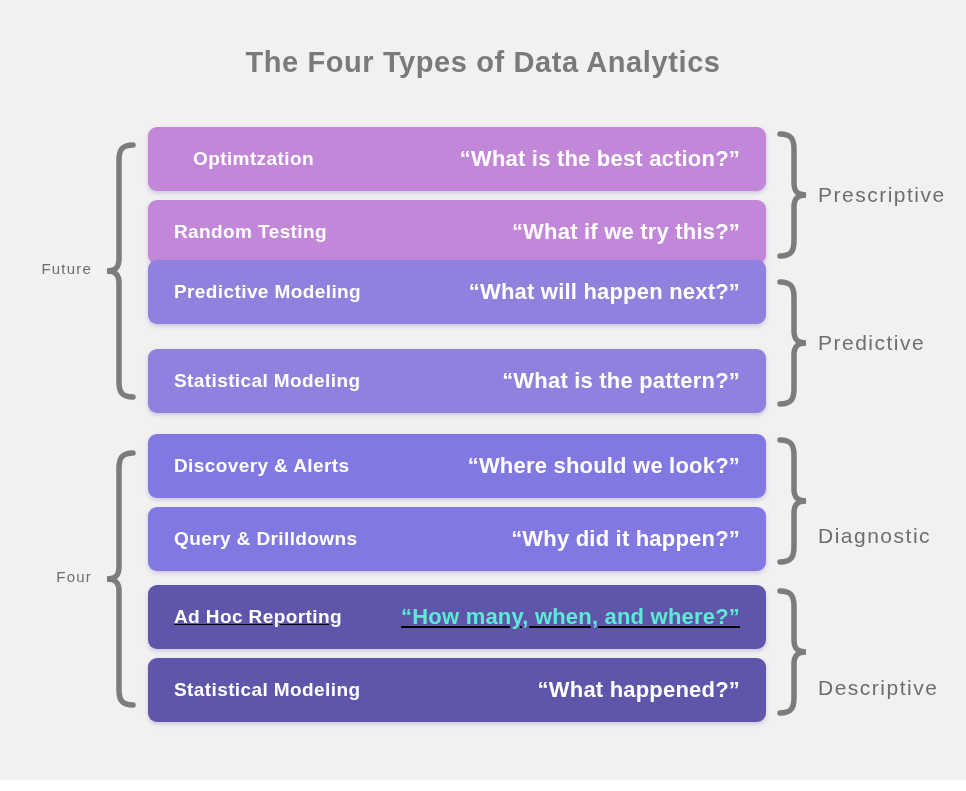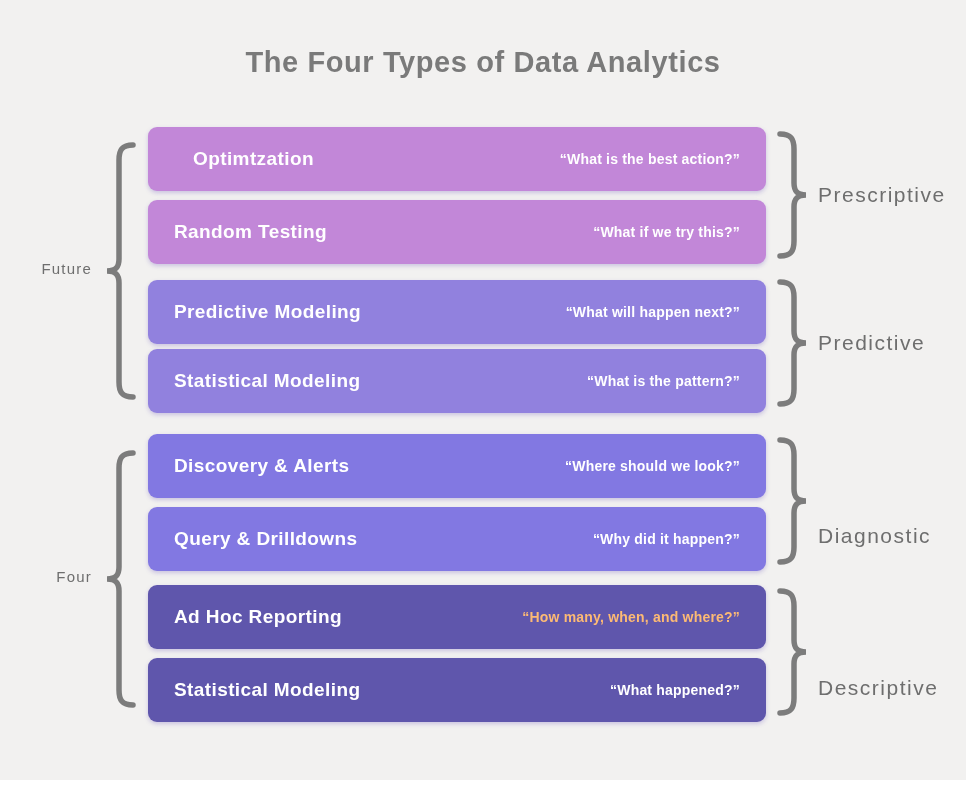--- a/index.html
+++ b/index.html
@@ -15,22 +15,22 @@
     font-size:29px;font-weight:700;letter-spacing:0.6px;
   }
   .bar{
     position:absolute;left:148px;width:618px;height:64px;
     border-radius:9px;
     display:flex;align-items:center;justify-content:space-between;
     padding:0 26px;box-sizing:border-box;
     box-shadow:0 2px 4px rgba(110,90,190,0.30);
   }
   .bar-label{font-size:19px;font-weight:700;letter-spacing:0.4px;}
-  .bar-question{font-size:14px;font-weight:700;letter-spacing:0.2px;}
-  .r1{top:127px}.r2{top:200px}.r3{top:280px}.r4{top:349px}
+  .bar-question{font-size:22px;font-weight:700;letter-spacing:0.2px;}
+  .r1{top:127px}.r2{top:200px}.r3{top:260px}.r4{top:349px}
   .r5{top:434px}.r6{top:507px}.r7{top:585px}.r8{top:658px}
   .brace{position:absolute;}
   .brace path{fill:none;stroke-width:5.5;stroke-linecap:round;}
   .brace-right{left:776px;}
   .brace-left{left:103px;}
   .b-prescriptive{top:131px}.b-predictive{top:279px}
   .b-diagnostic{top:437px}.b-descriptive{top:588px}
   .b-future{top:142px}.b-past{top:450px}
   .cat-label{
     position:absolute;left:818px;height:24px;line-height:24px;
@@ -71,23 +71,23 @@
 
   <div class="bar r6" style="background-color: rgb(130, 120, 226);">
     <span class="bar-label" style="color: rgb(255, 255, 255);">Query &amp; Drilldowns</span>
     <span class="bar-question" style="color: rgb(255, 255, 255);">“Why did it happen?”</span>
   </div>
   <div class="bar r5" style="background-color: rgb(130, 120, 226);">
     <span class="bar-label" style="color: rgb(255, 255, 255);">Discovery &amp; Alerts</span>
     <span class="bar-question" style="color: rgb(255, 255, 255);">“Where should we look?”</span>
   </div>
 
-  <div class="bar r7" style="background-color: rgb(95, 86, 172);">
+  <div class="bar r7" style="background-color: rgb(95, 86, 172); text-decoration: underline;">
     <span class="bar-label" style="color: rgb(255, 255, 255);">Ad Hoc Reporting</span>
-    <span class="bar-question" style="color: #fdba74; margin-left: 21px;">“How many, when, and where?”</span>
+    <span class="bar-question" style="color: #5eead4; margin-left: 21px;">“How many, when, and where?”</span>
   </div>
   <div class="bar r8" style="background-color: rgb(95, 86, 172);">
     <span class="bar-label" style="color: rgb(255, 255, 255);">Statistical Modeling</span>
     <span class="bar-question" style="color: rgb(255, 255, 255);">“What happened?”</span>
   </div>
 
   <svg class="brace brace-left b-future" width="34" height="258" viewBox="0 0 34 258">
     <path d="M 30 3 C 19 3 16 8 16 18 L 16 117 C 16 125 13 129 4 129 C 13 129 16 133 16 141 L 16 240 C 16 250 19 255 30 255" style="stroke: rgb(124, 124, 124);"></path>
   </svg>
   <svg class="brace brace-left b-past" width="34" height="258" viewBox="0 0 34 258">

